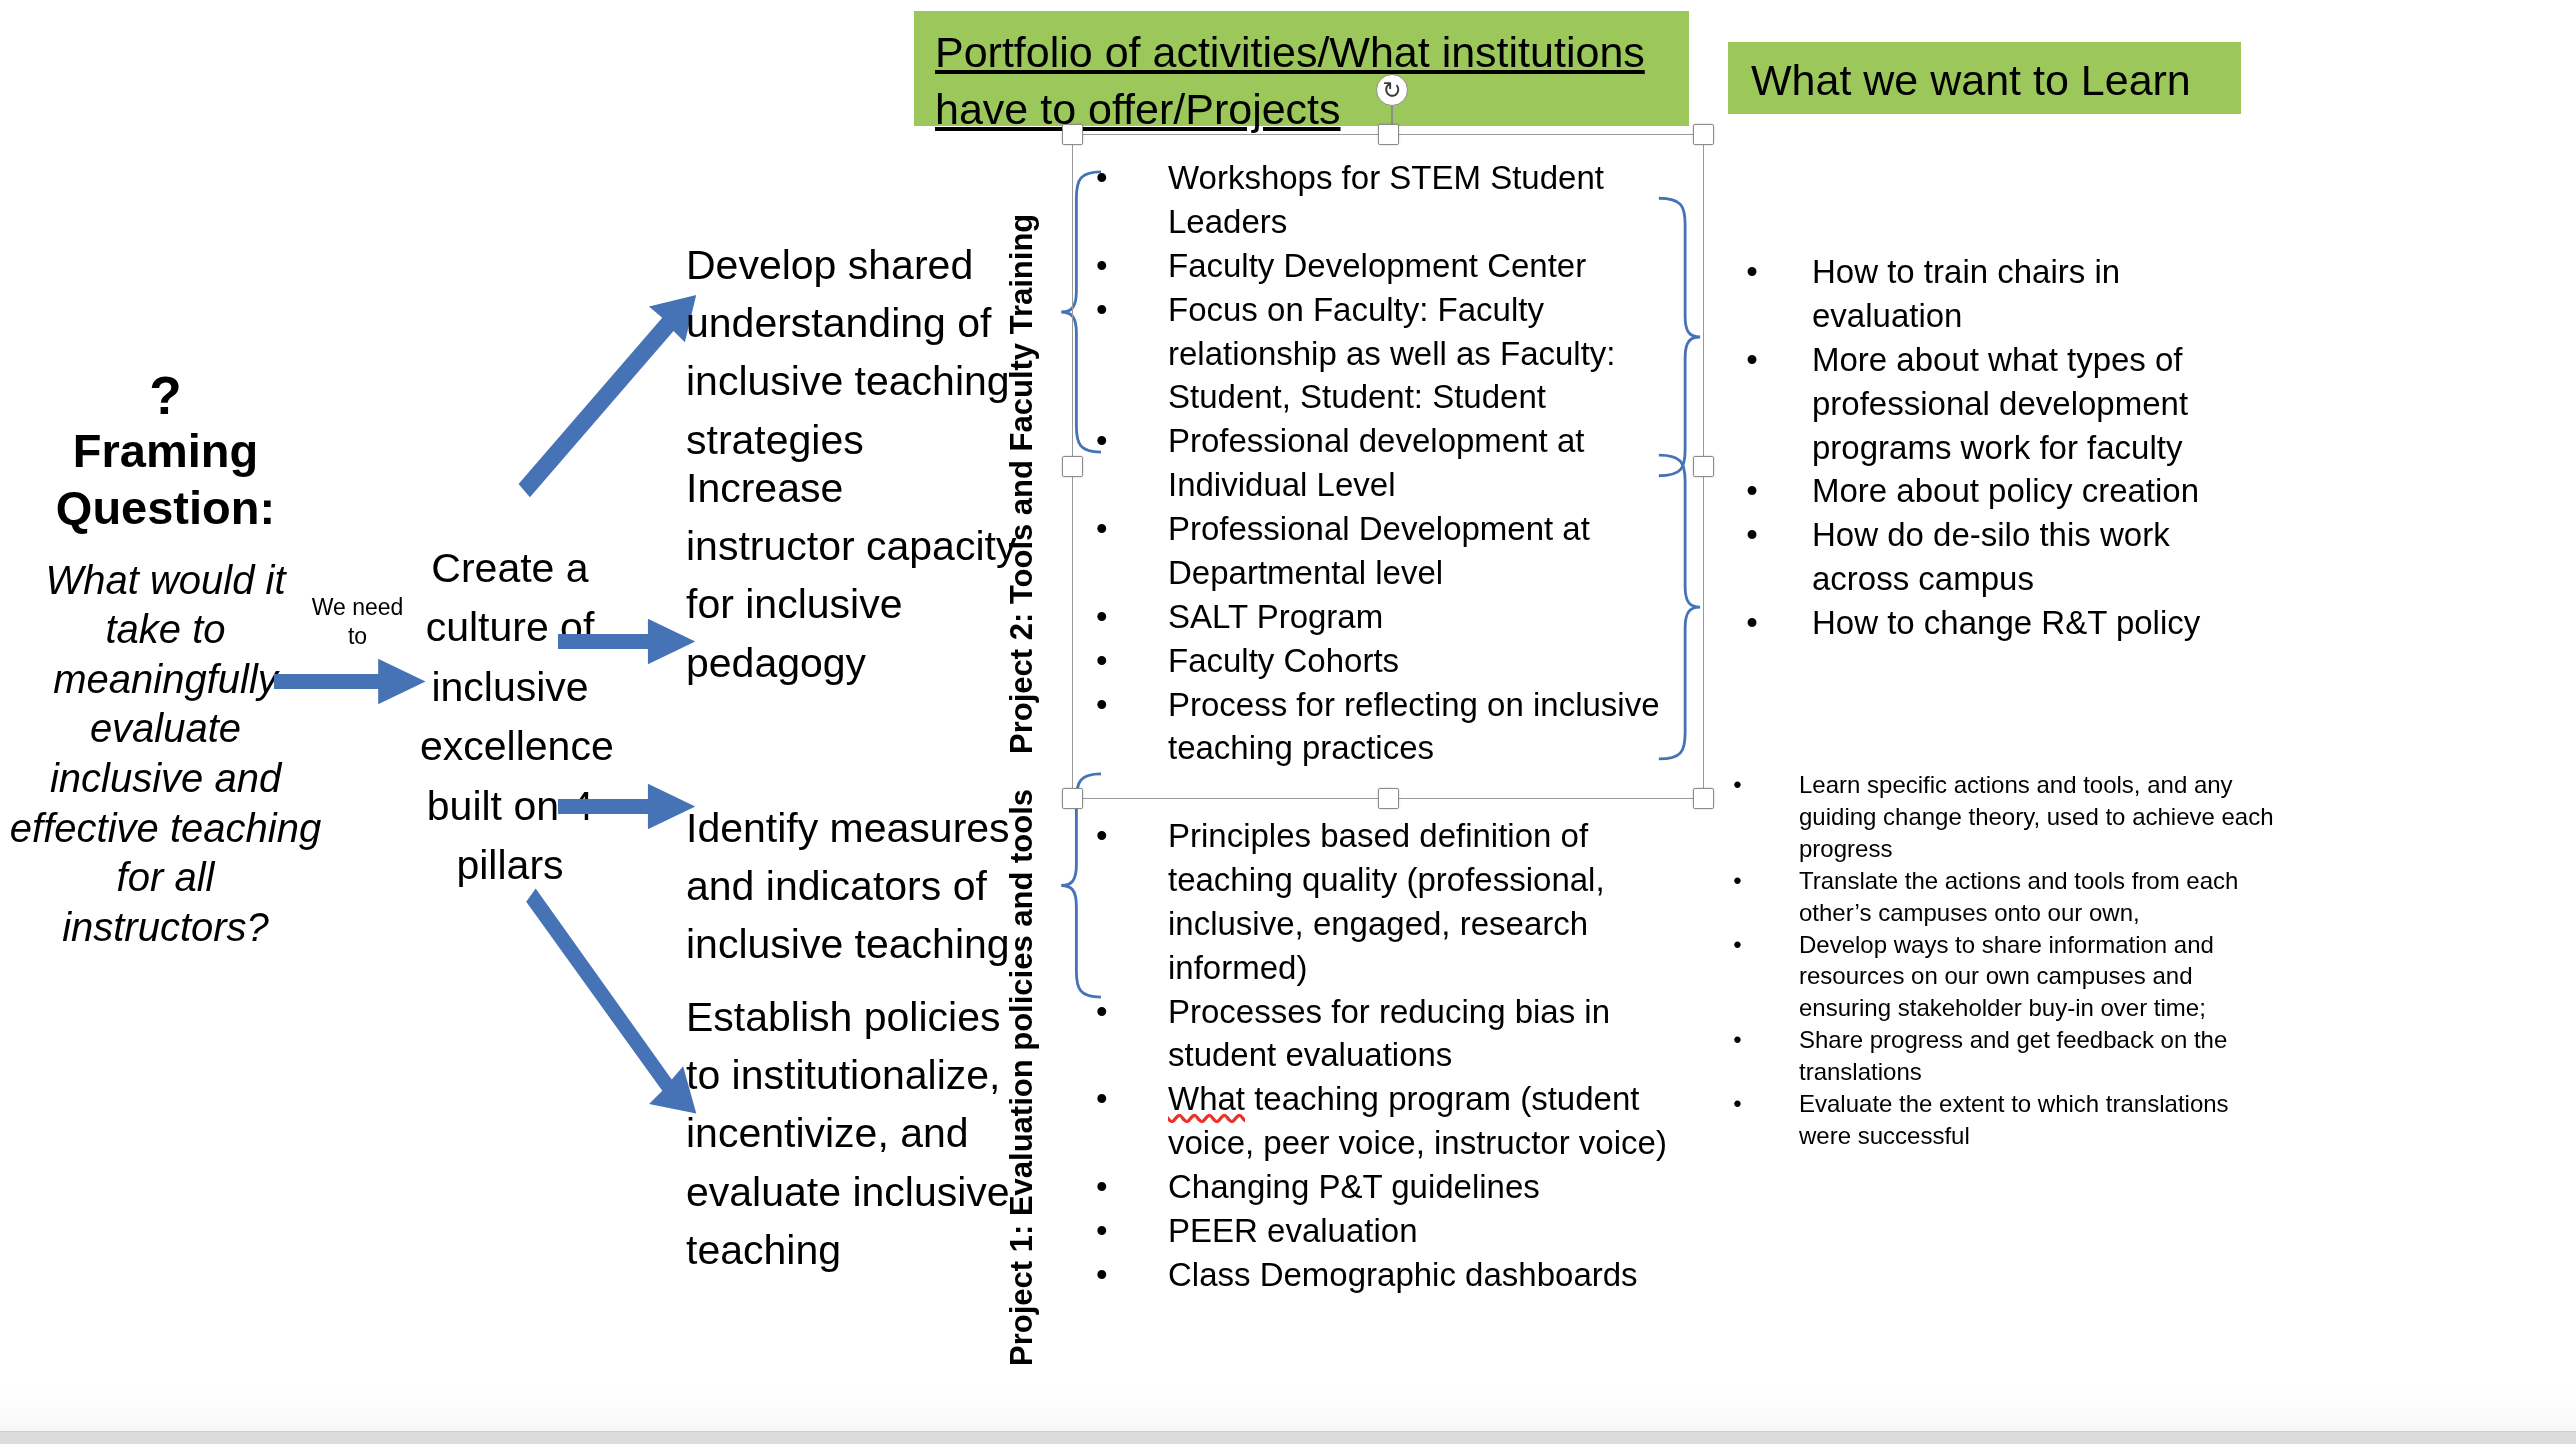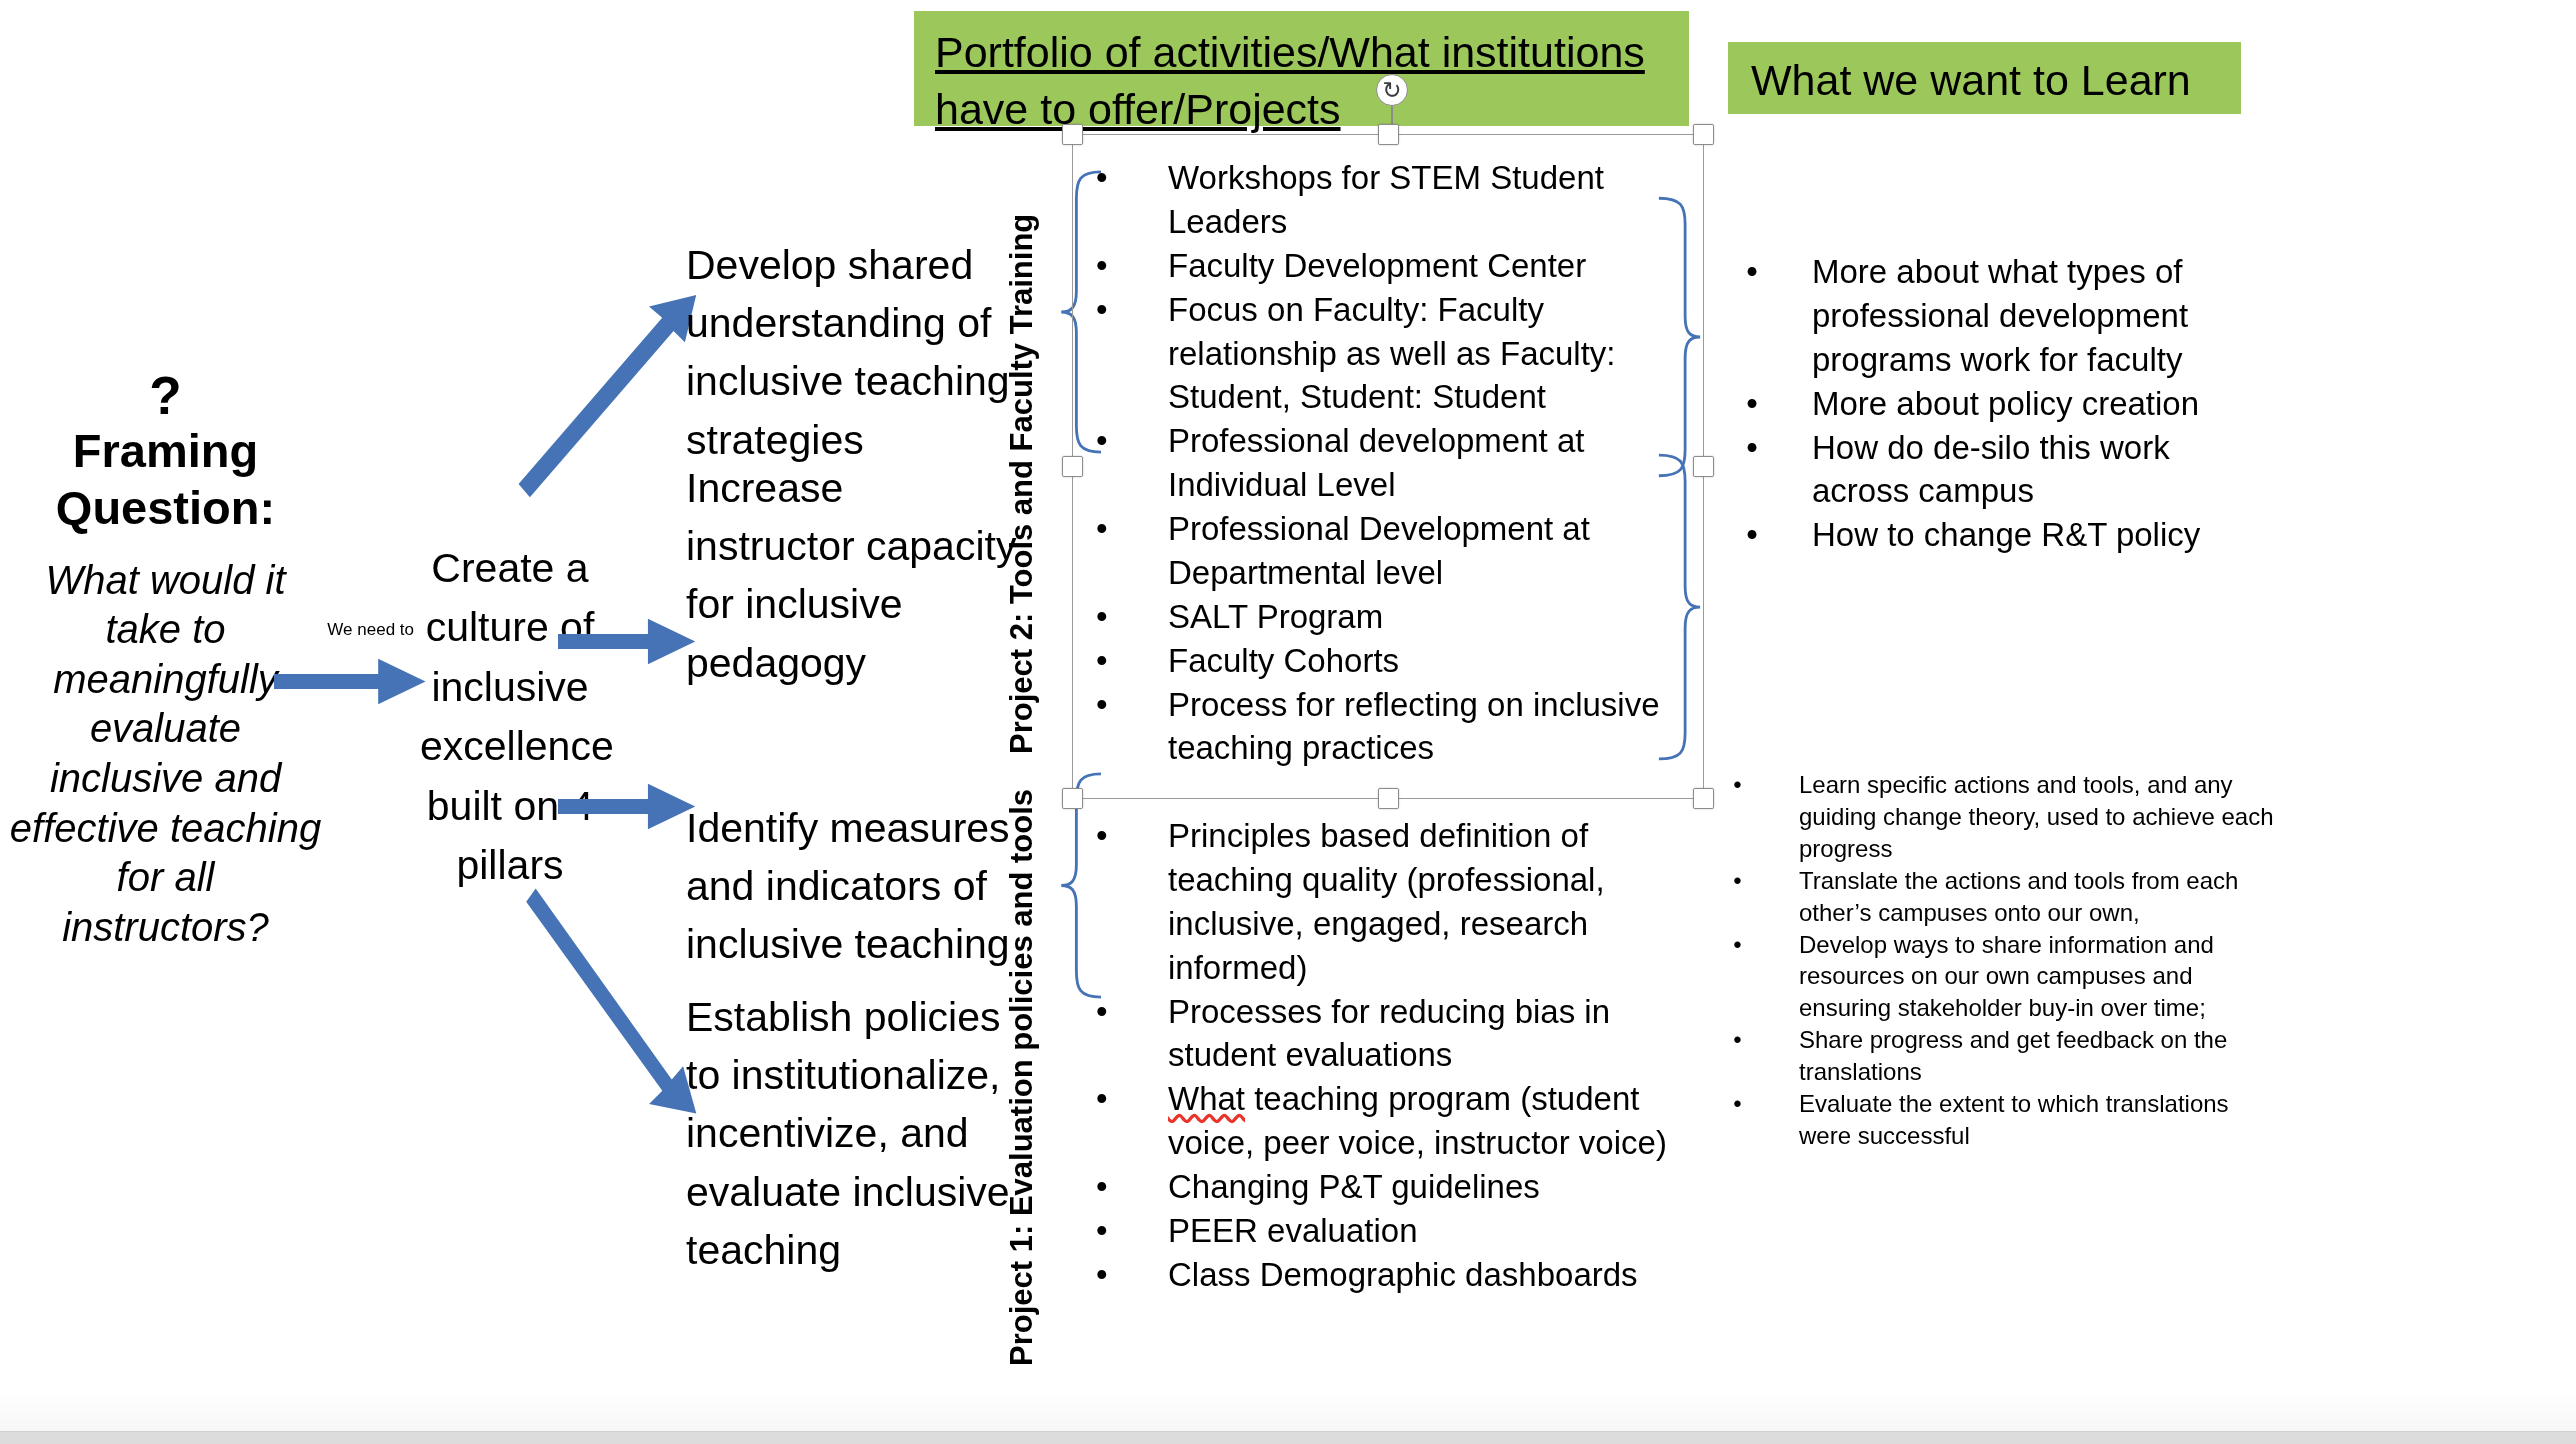--- a/index.html
+++ b/index.html
@@ -19,22 +19,22 @@
   #framing{
     left:9.5px;top:369px;width:312px;
     text-align:center;line-height:1.24;
   }
   #framing .qmark{font-size:53px;font-weight:bold;line-height:1.0;}
   #framing .fq-label{font-size:47px;font-weight:bold;line-height:1.22;}
   #framing .fq-body{font-size:40px;font-style:italic;line-height:1.24;margin-top:19px;}
 
   
   #weneedto{
-    left:301px;top:619px;width:113px;
-    font-size:17px;line-height:1.25;text-align:right;
+    left:301px;top:593px;width:113px;
+    font-size:23px;line-height:1.25;text-align:center;
   }
 
   
   #culture{
     left:420px;top:539px;width:180px;
     font-size:41px;line-height:1.45;text-align:center;
   }
 
   
   .pillar{font-size:41px;line-height:1.42;}
@@ -220,20 +220,21 @@
   <ul class="abs bl" id="list-p1">
     <li>Principles based definition of teaching quality (professional, inclusive, engaged, research informed)</li>
     <li>Processes for reducing bias in student evaluations</li>
     <li id="p1-delta"><span class="spell">What</span> teaching program (student voice, peer voice, instructor voice)</li>
     <li>Changing P&amp;T guidelines</li>
     <li>PEER evaluation</li>
     <li>Class Demographic dashboards</li>
   </ul>
 
   <ul class="abs bl" id="list-learn-top">
+    <li>How to train chairs in evaluation</li>
     <li>More about what types of professional development programs work for faculty</li>
     <li>More about policy creation</li>
     <li>How do de-silo this work across campus</li>
     <li>How to change R&amp;T policy</li>
   </ul>
 
   <ul class="abs bl" id="list-learn-bot">
     <li>Learn specific actions and tools, and any guiding change theory, used to achieve each progress</li>
     <li>Translate the actions and tools from each other’s campuses onto our own,</li>
     <li>Develop ways to share information and resources on our own campuses and ensuring stakeholder buy-in over time;</li>

